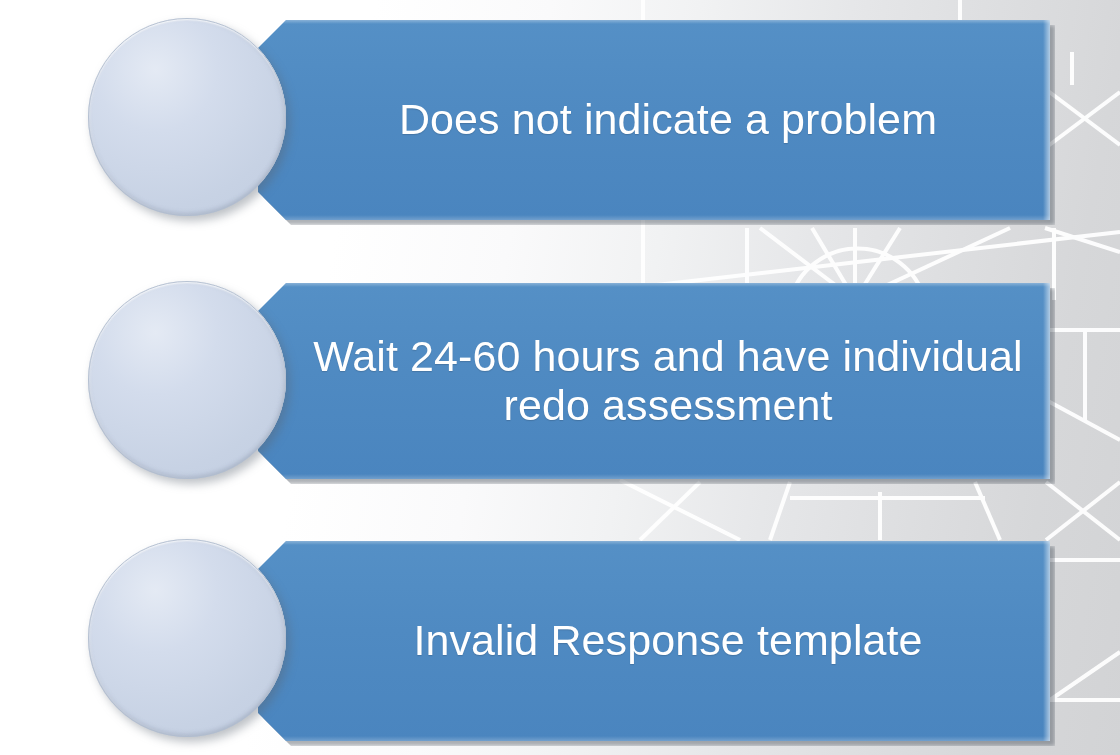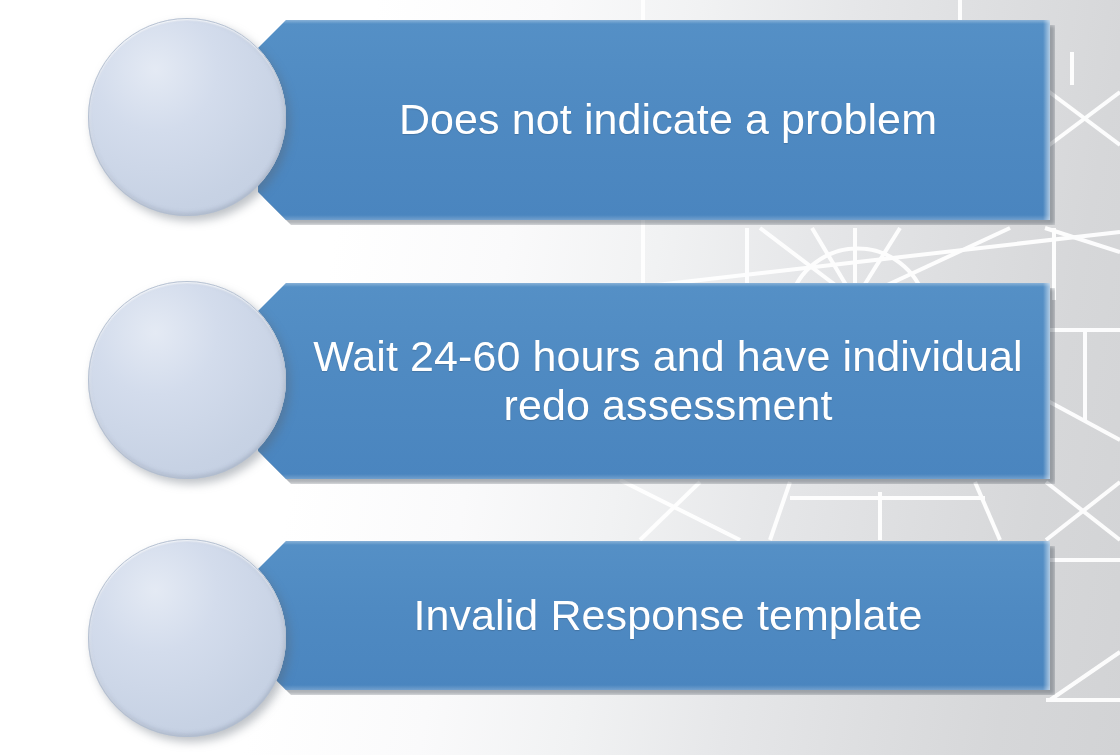--- a/index.html
+++ b/index.html
@@ -219,21 +219,21 @@
       <div class="plate-text">Wait 24-60 hours and have individual redo assessment</div>
     </div>
     <div class="node" style="left:88px; top:281px; width:198px; height:198px;">
       <div class="node-shadow"></div>
       <div class="node-face"></div>
       <div class="node-rim"></div>
     </div>
   </div>
 
   <div class="row" style="top:0;left:0;">
-    <div class="plate" style="left:258px; top:541px; width:792px; height:149px;">
+    <div class="plate" style="left:258px; top:541px; width:792px; height:200px;">
       <div class="plate-shadow"></div>
       <div class="plate-body"></div>
       <div class="plate-bevel"></div>
       <div class="plate-text">Invalid Response template</div>
     </div>
     <div class="node" style="left:88px; top:539px; width:198px; height:198px;">
       <div class="node-shadow"></div>
       <div class="node-face"></div>
       <div class="node-rim"></div>
     </div>

